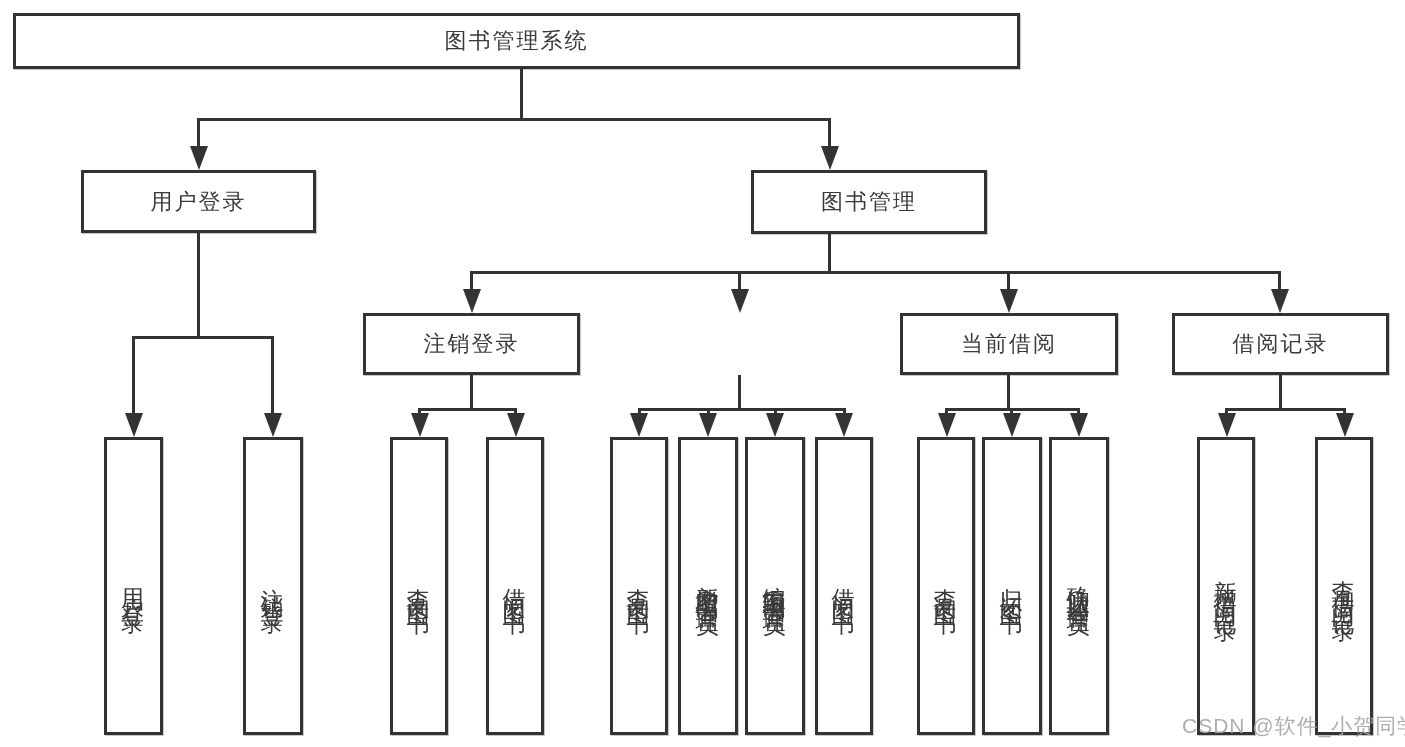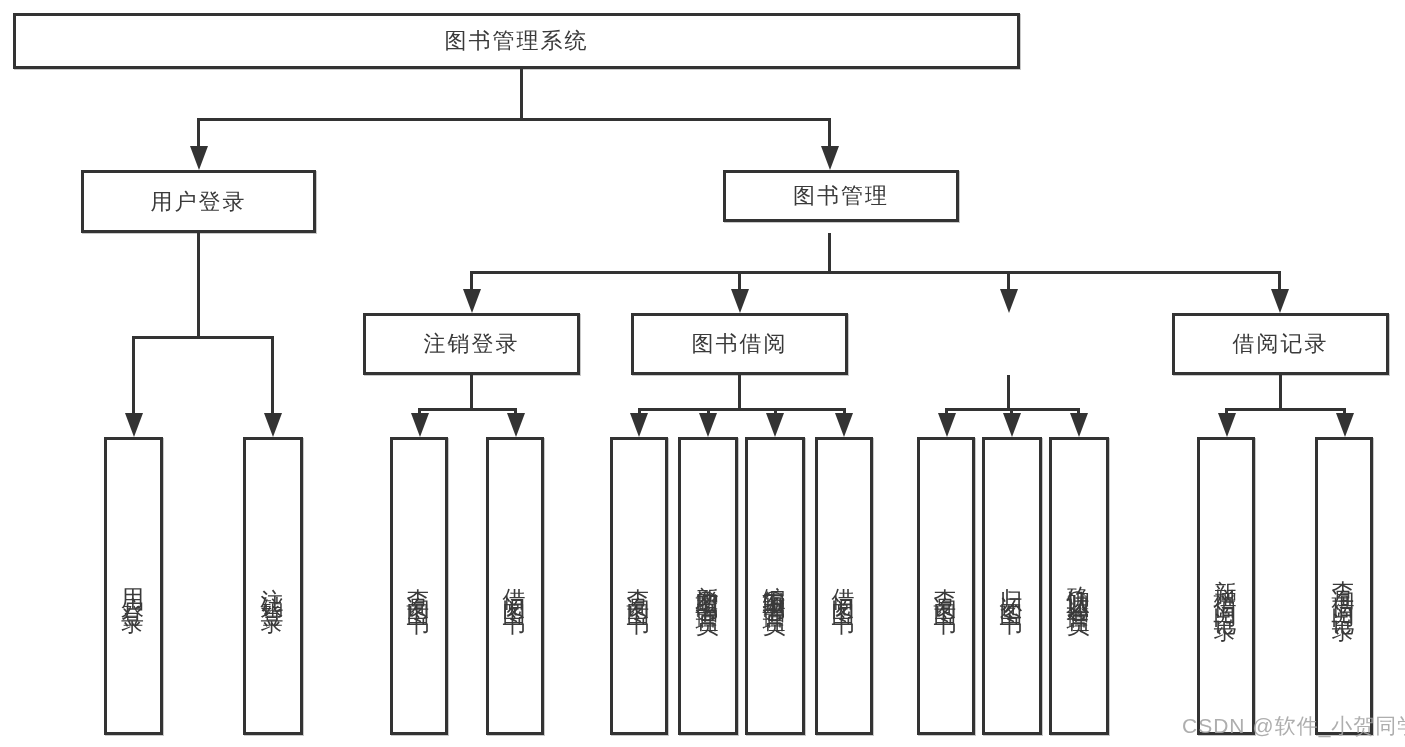--- a/index.html
+++ b/index.html
@@ -95,21 +95,21 @@
   <div class="vl" style="left:520px; top:69px; height:49px;"></div>
   <div class="hl" style="left:197px; top:118px; width:634px;"></div>
   <div class="vl" style="left:197px; top:118px; height:32px;"></div>
   <div class="ar" style="left:190px; top:146px;"></div>
   <div class="vl" style="left:828px; top:118px; height:32px;"></div>
   <div class="ar" style="left:821px; top:146px;"></div>
 
   <div class="hbox" style="left:81px; top:170px; width:235px; height:63px;">
     <span>用户登录</span>
   </div>
-  <div class="hbox" style="left:723px; top:170px; width:236px; height:52px;">
+  <div class="hbox" style="left:751px; top:170px; width:236px; height:64px;">
     <span>图书管理</span>
   </div>
 
   <div class="vl" style="left:197px; top:233px; height:103px;"></div>
   <div class="hl" style="left:132px; top:336px; width:142px;"></div>
   <div class="vl" style="left:132px; top:336px; height:79px;"></div>
   <div class="ar" style="left:125px; top:413px;"></div>
   <div class="vl" style="left:271px; top:336px; height:79px;"></div>
   <div class="ar" style="left:264px; top:413px;"></div>
 
@@ -120,22 +120,22 @@
   <div class="vl" style="left:738px; top:271px; height:20px;"></div>
   <div class="ar" style="left:731px; top:289px;"></div>
   <div class="vl" style="left:1007px; top:271px; height:20px;"></div>
   <div class="ar" style="left:1000px; top:289px;"></div>
   <div class="vl" style="left:1278px; top:271px; height:20px;"></div>
   <div class="ar" style="left:1271px; top:289px;"></div>
 
   <div class="hbox" style="left:363px; top:313px; width:217px; height:62px;">
     <span>注销登录</span>
   </div>
-  <div class="hbox" style="left:631px; top:313px; width:217px; height:62px;">
-    <span>图书借阅</span>
+  <div class="hbox" style="left:900px; top:313px; width:218px; height:62px;">
+    <span>当前借阅</span>
   </div>
   <div class="hbox" style="left:1172px; top:313px; width:217px; height:62px;">
     <span>借阅记录</span>
   </div>
 
   <div class="vl" style="left:470px; top:375px; height:33px;"></div>
   <div class="hl" style="left:418px; top:408px; width:99px;"></div>
   <div class="vl" style="left:418px; top:408px; height:8px;"></div>
   <div class="ar" style="left:411px; top:413px;"></div>
   <div class="vl" style="left:514px; top:408px; height:8px;"></div>

